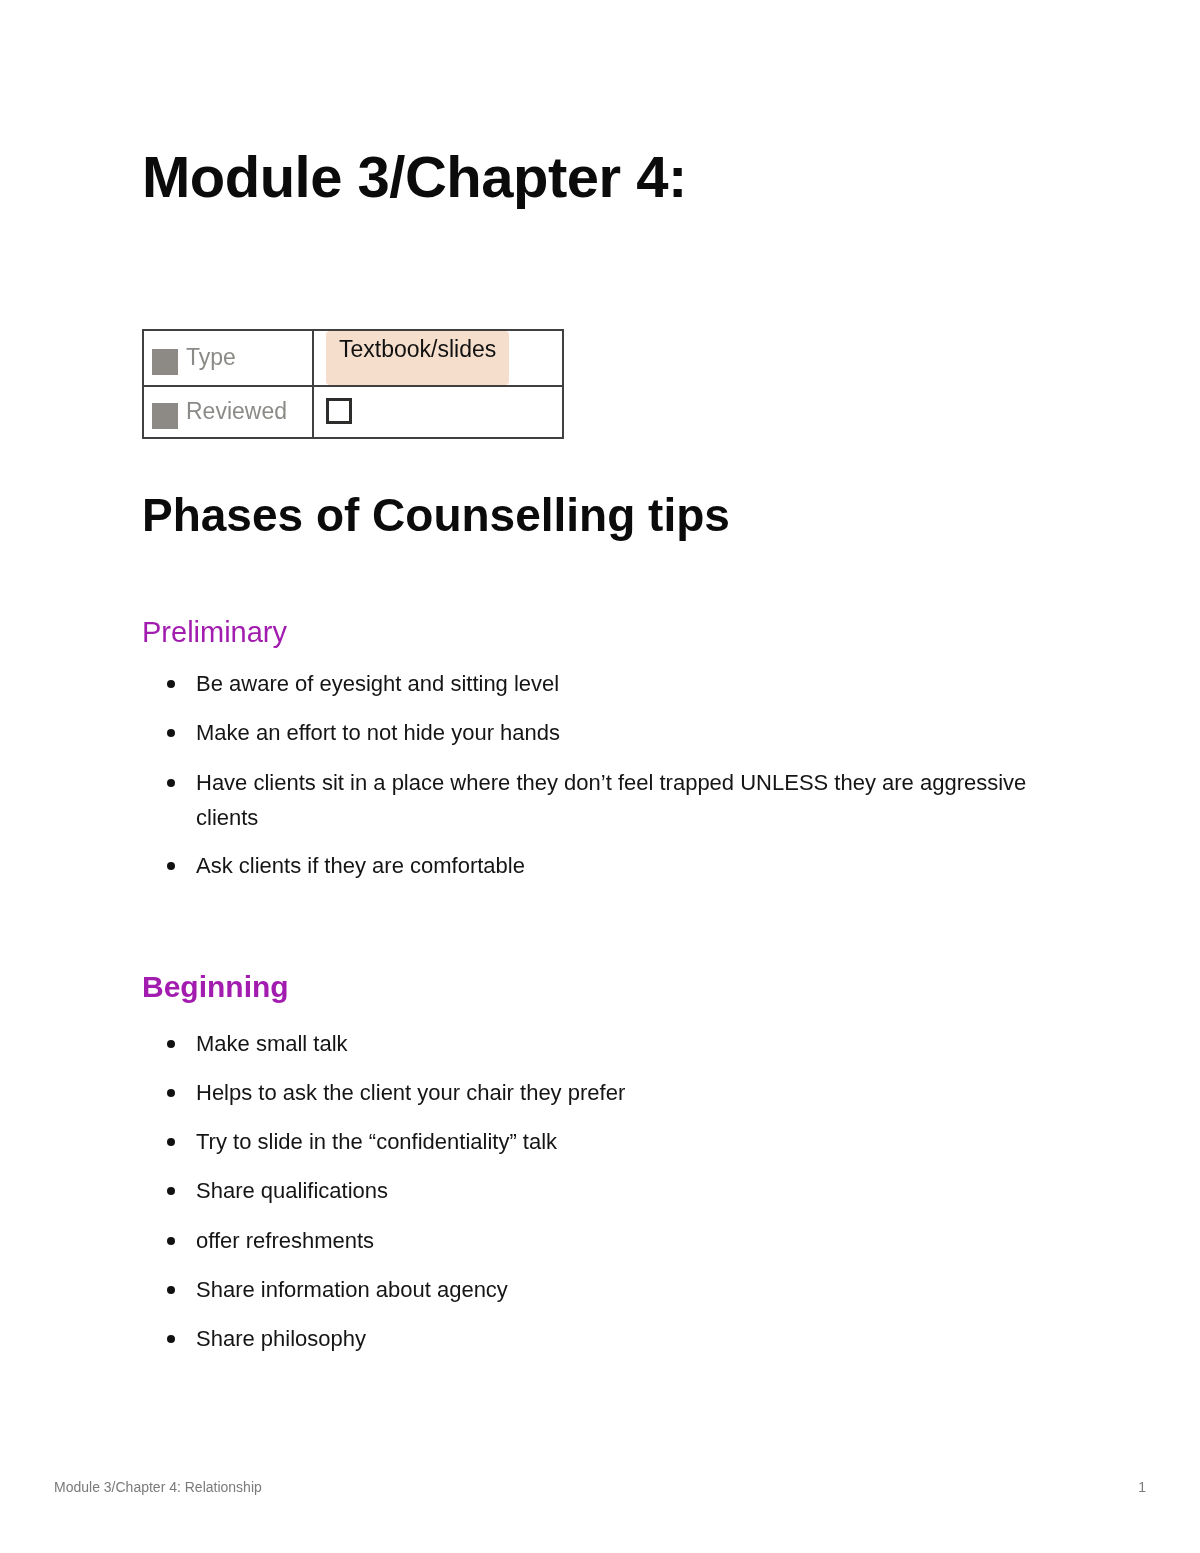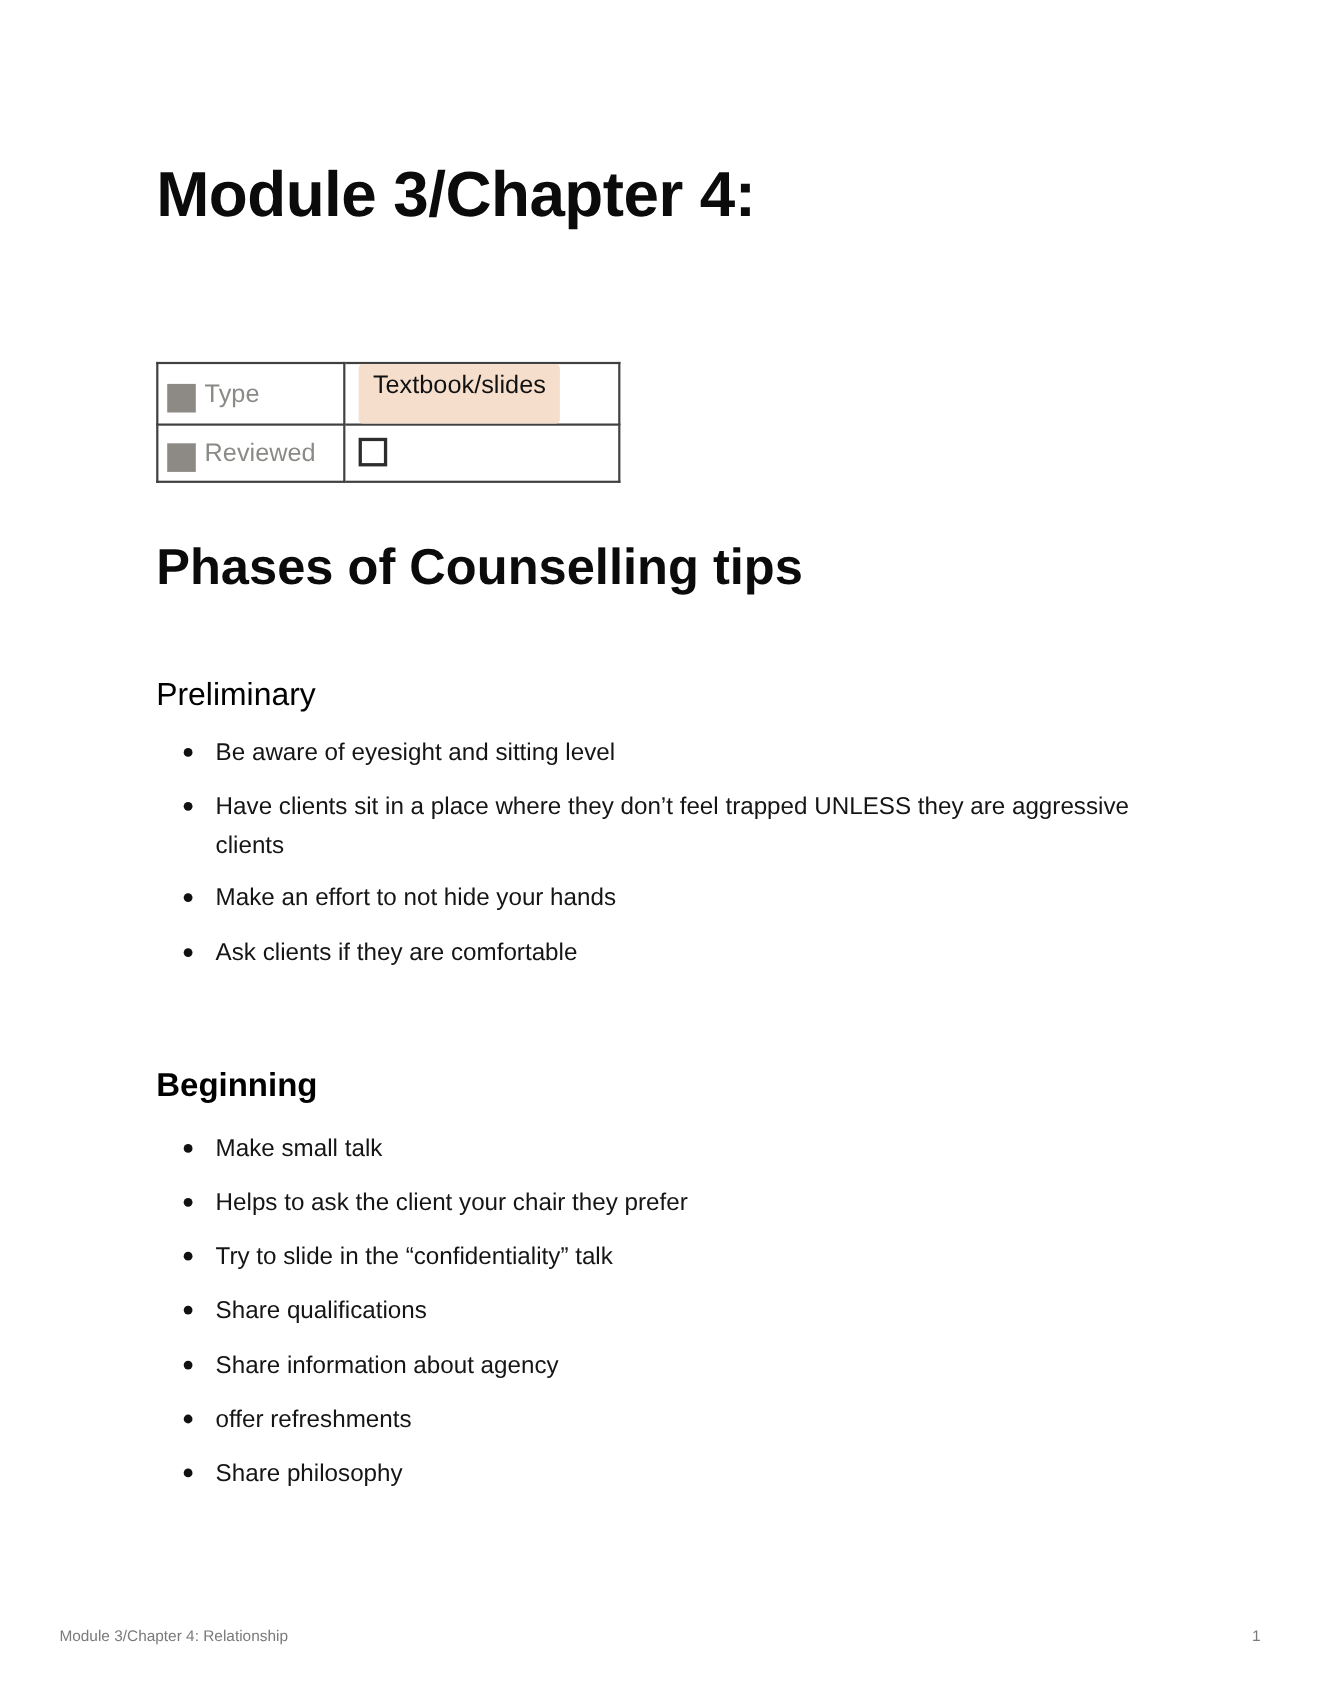--- a/index.html
+++ b/index.html
@@ -94,21 +94,21 @@
       font-weight: 700;
       color: #0b0b0b;
     }
     .h3 {
       position: absolute;
       left: 0;
       margin: 0;
       font-size: 30px;
       line-height: 36px;
       font-weight: 600;
-      color: #000000;
+      color: #a21caf;
     }
     .h3.prelim { top: 614px; font-weight: 500; font-size: 29px; }
     .h3.begin { top: 969px; }
     ul.bullets {
       position: absolute;
       left: 12px;
       margin: 0;
       padding: 0;
       list-style: none;
       width: 880px;
@@ -172,31 +172,31 @@
       </td>
     </tr>
   </tbody>
     </table>
 
   <h2 class="h1">Phases of Counselling tips</h2>
 
   <h3 class="h3 prelim">Preliminary</h3>
   <ul class="bullets" style="top:666px;">
     <li style="margin-bottom:14px;">Be aware of eyesight and sitting level</li>
+    <li style="margin-bottom:15px;">Make an effort to not hide your hands</li>
     <li style="margin-bottom:13px;">Have clients sit in a place where they don’t feel trapped UNLESS they are aggressive clients</li>
-    <li style="margin-bottom:15px;">Make an effort to not hide your hands</li>
     <li>Ask clients if they are comfortable</li>
   </ul>
 
   <h3 class="h3 begin">Beginning</h3>
   <ul class="bullets" style="top:1026px;">
     <li style="margin-bottom:14px;">Make small talk</li>
     <li style="margin-bottom:14px;">Helps to ask the client your chair they prefer</li>
     <li style="margin-bottom:14px;">Try to slide in the “confidentiality” talk</li>
     <li style="margin-bottom:15px;">Share qualifications</li>
+    <li style="margin-bottom:14px;">offer refreshments</li>
     <li style="margin-bottom:14px;">Share information about agency</li>
-    <li style="margin-bottom:14px;">offer refreshments</li>
     <li>Share philosophy</li>
   </ul>
 </div>
 
 <div class="footer-left">Module 3/Chapter 4: Relationship</div>
 <div class="footer-right">1</div>
 
 </body></html>

